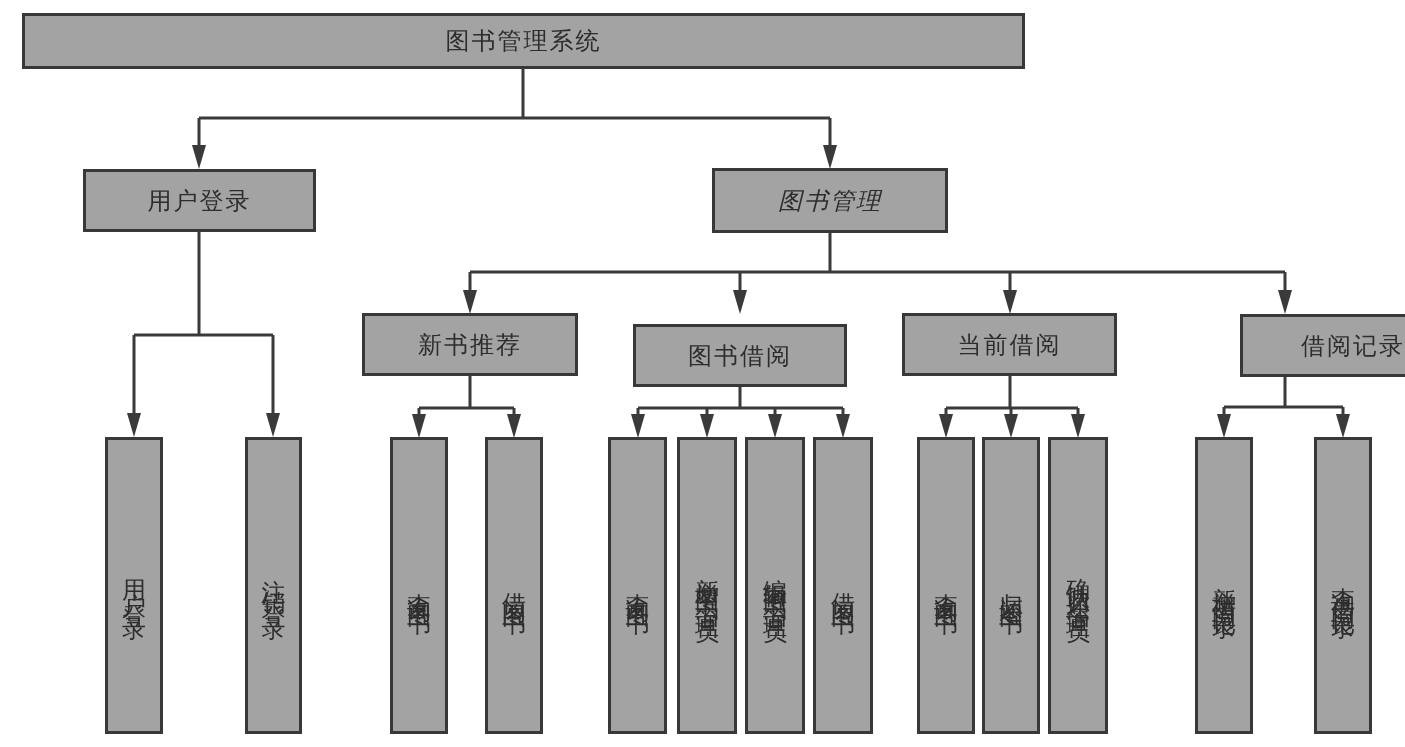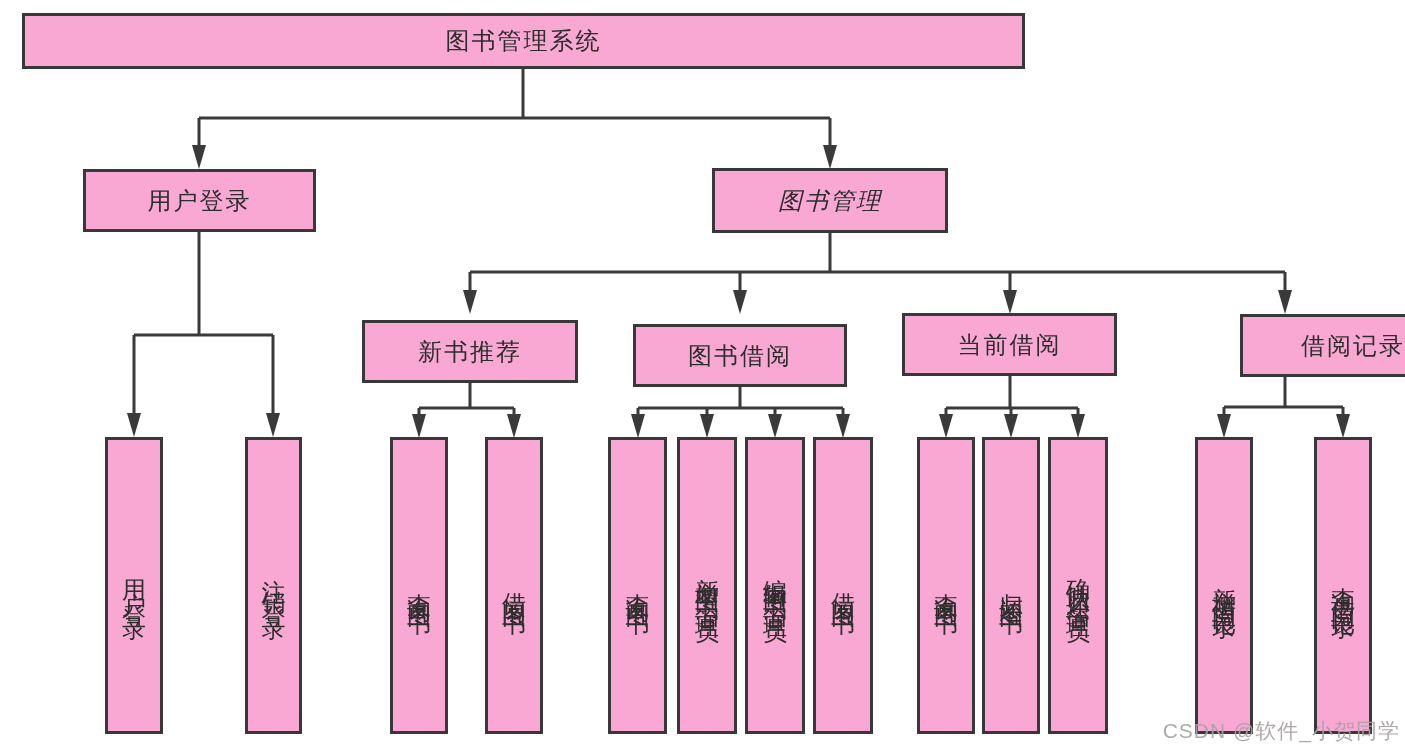--- a/index.html
+++ b/index.html
@@ -7,21 +7,21 @@
     position:relative;
     width:1405px;height:747px;
     background:#ffffff;
     font-family:"Liberation Sans","DejaVu Sans",sans-serif;
     overflow:hidden;
   }
   #edges{position:absolute;left:0;top:0;width:1405px;height:747px;}
   .box{
     position:absolute;
     box-sizing:border-box;
-    background:#f9a8d4;
+    background:#a3a3a3;
     border:3px solid #383838;
     display:flex;
     align-items:center;
     justify-content:center;
     color:#2d2d2d;
   }
   .hlabel{
     font-size:24px;
     letter-spacing:2px;
     white-space:nowrap;
@@ -97,21 +97,21 @@
     <span class="hlabel">图书管理系统</span>
   </div>
 
   <div class="box" style="left:83px;top:169px;width:233px;height:63px;">
     <span class="hlabel">用户登录</span>
   </div>
   <div class="box" style="left:712px;top:168px;width:236px;height:65px;font-style:italic;">
     <span class="hlabel">图书管理</span>
   </div>
 
-  <div class="box" style="left:362px;top:320px;width:216px;height:63px;">
+  <div class="box" style="left:362px;top:313px;width:216px;height:63px;">
     <span class="hlabel">新书推荐</span>
   </div>
   <div class="box" style="left:633px;top:324px;width:214px;height:63px;">
     <span class="hlabel">图书借阅</span>
   </div>
   <div class="box" style="left:902px;top:313px;width:215px;height:63px;text-align:right;">
     <span class="hlabel">当前借阅</span>
   </div>
   <div class="box" style="left:1240px;top:314px;width:226px;height:63px;">
     <span class="hlabel">借阅记录</span>
@@ -154,15 +154,14 @@
     <span class="vtext">确认归还（管理员）</span>
   </div>
 
   <div class="box" style="left:1195px;top:437px;width:58px;height:297px;">
     <span class="vtext">新增借阅记录</span>
   </div>
   <div class="box" style="left:1314px;top:437px;width:58px;height:297px;">
     <span class="vtext">查询借阅记录</span>
   </div>
 
-  <div id="watermark">CSDN @软件_小贺同学</div>
 
 </div>
 
 </body></html>

